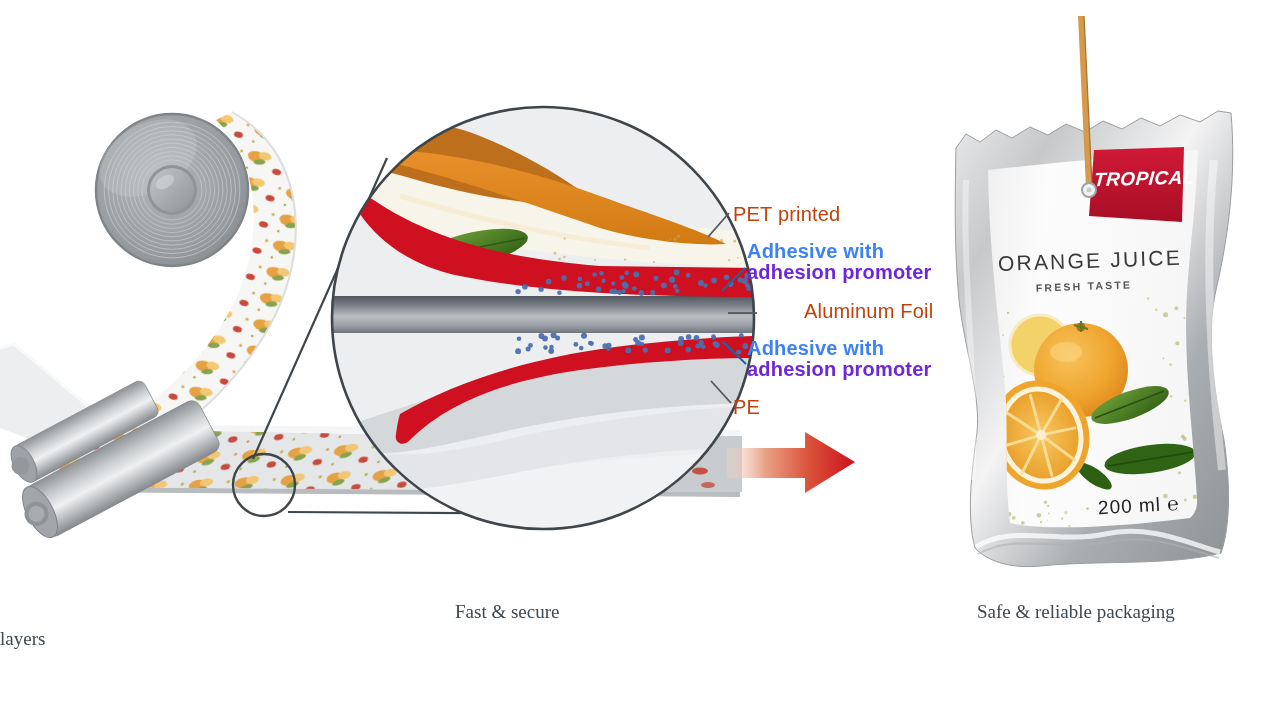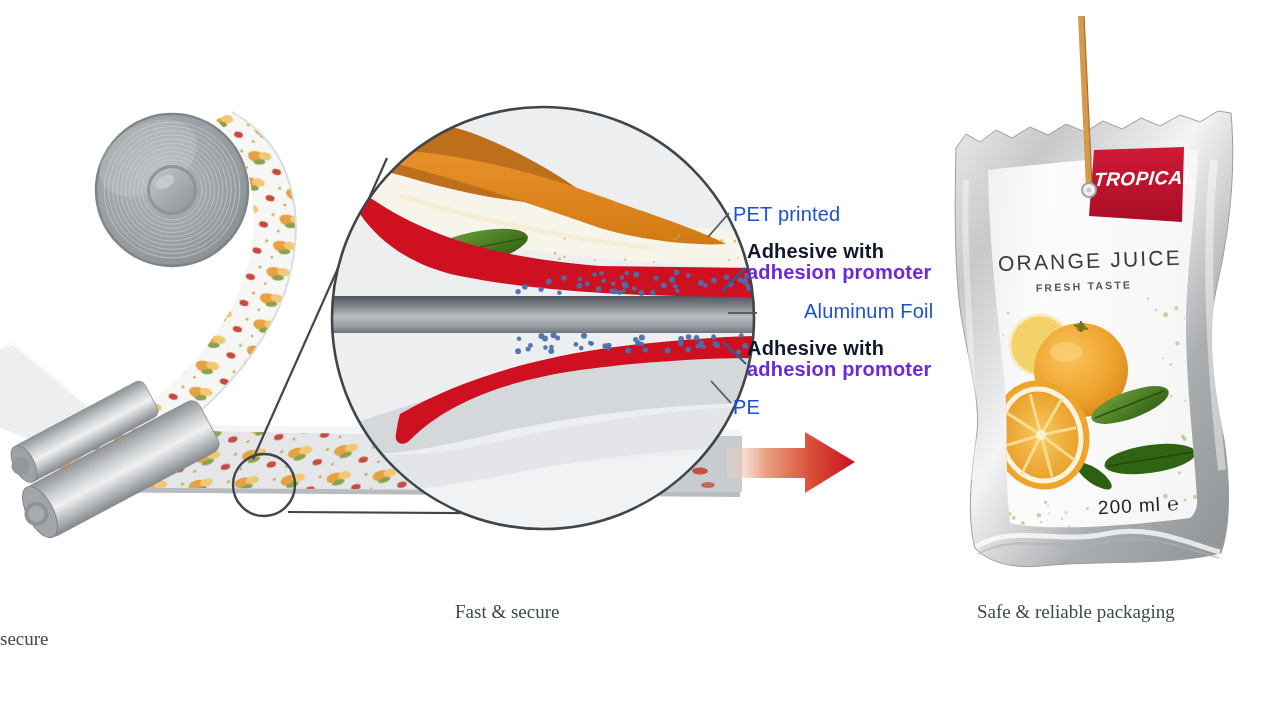--- a/index.html
+++ b/index.html
@@ -3,23 +3,23 @@
 <meta charset="utf-8">
 <style>
   html,body{margin:0;padding:0;background:#fff;}
   .stage{
     position:relative;width:1280px;height:720px;overflow:hidden;background:#ffffff;
     font-family:"Liberation Sans","DejaVu Sans",sans-serif;
   }
   .stage svg{position:absolute;left:0;top:0;}
   .lbl{
     position:absolute;font-size:20px;line-height:21px;white-space:nowrap;
-    color:#1d4ed8;letter-spacing:0.2px;
-  }
-  .lbl.red{color:#0f172a;font-weight:bold;}
+    color:#c2410c;letter-spacing:0.2px;
+  }
+  .lbl.red{color:#3b82f6;font-weight:bold;}
   .lbl.blue{color:#6d28d9;font-weight:bold;}
   .caption{
     position:absolute;font-size:19px;line-height:27px;color:#3E4850;white-space:nowrap;font-family:Liberation Serif, serif;
   }
   .pouch-text{position:absolute;white-space:nowrap;}
   .brand-text{
     left:1094px;top:168px;width:88px;text-align:center;color:#ffffff;
     font-size:19px;font-style:italic;font-weight:bold;letter-spacing:0.5px;
     transform:rotate(-1.5deg) skewX(-6deg);
   }
@@ -445,21 +445,21 @@
 </svg>
 
 <div class="lbl" style="left:733px;top:204px">PET printed</div>
 <div class="lbl red" style="left:747px;top:241px">Adhesive with</div>
 <div class="lbl blue" style="left:747px;top:262px">adhesion promoter</div>
 <div class="lbl" style="left:804px;top:301px">Aluminum Foil</div>
 <div class="lbl red" style="left:747px;top:338px">Adhesive with</div>
 <div class="lbl blue" style="left:747px;top:359px">adhesion promoter</div>
 <div class="lbl" style="left:733px;top:397px">PE</div>
 
-<div class="caption" style="left:0px;top:625px">secure</div>
+<div class="caption" style="left:0px;top:625px">layers</div>
 <div class="caption" style="left:455px;top:598px">
   <div>Fast &amp; secure</div>
 </div>
 <div class="caption" style="left:977px;top:598px">
   <div>Safe &amp; reliable packaging</div>
 </div>
 
 <div class="pouch-text brand-text">TROPICAL</div>
 <div class="pouch-text product-text">ORANGE JUICE</div>
 <div class="pouch-text tagline-text">FRESH TASTE</div>

